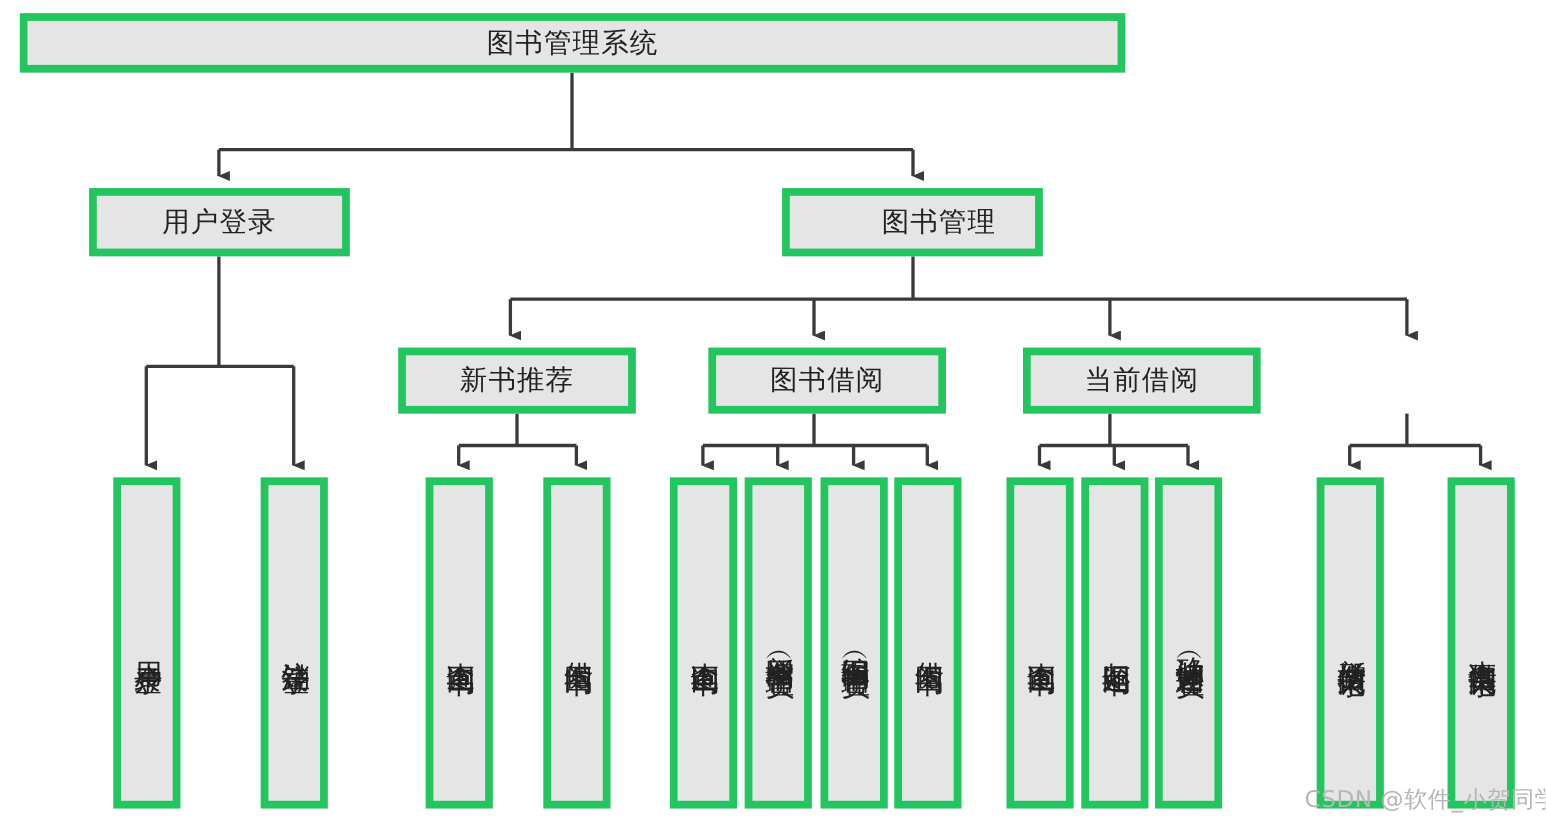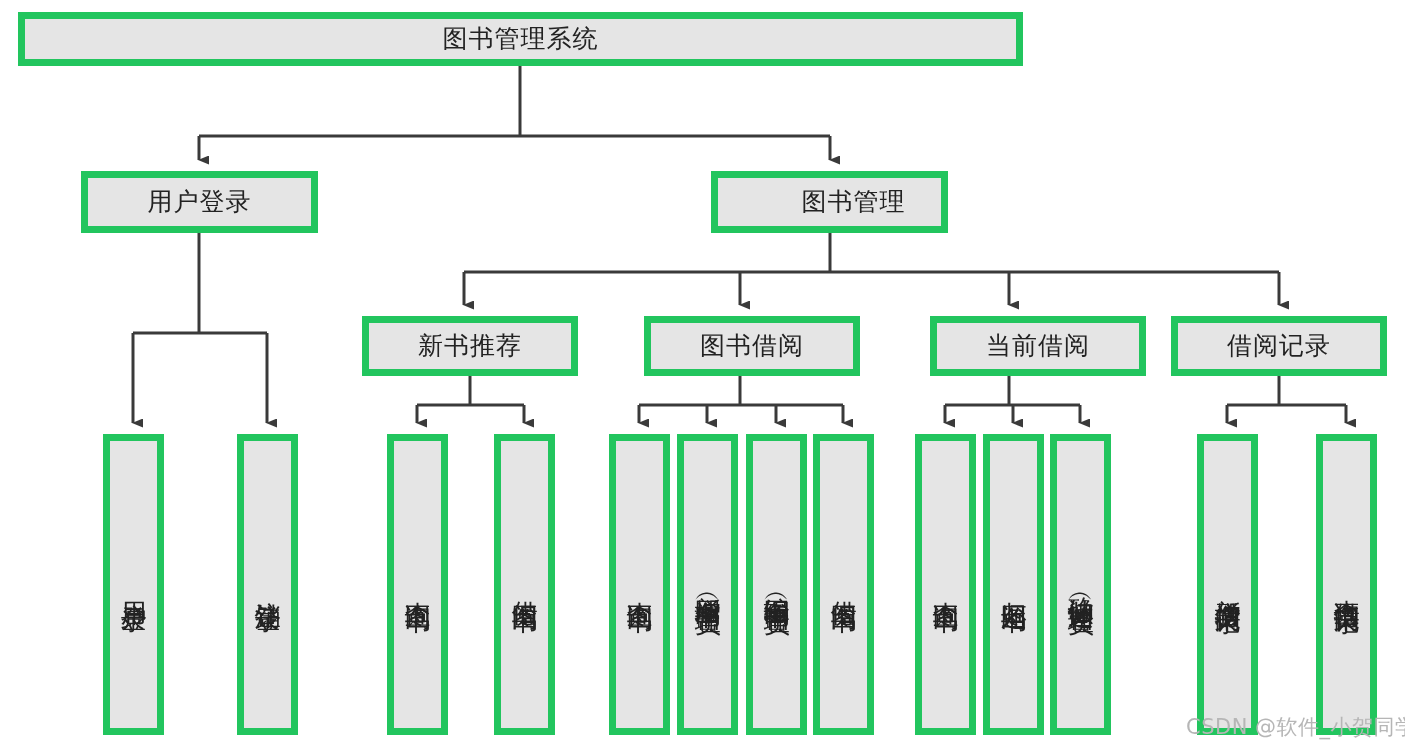--- a/index.html
+++ b/index.html
@@ -132,23 +132,20 @@
 
   <div class="node h" style="left:362px; top:316px; width:216px; height:60px;">
     <span>新书推荐</span>
   </div>
   <div class="node h" style="left:632px; top:316px; width:216px; height:60px;margin-left:12px;">
     <span>图书借阅</span>
   </div>
   <div class="node h" style="left:901px; top:316px; width:216px; height:60px;margin-left:29px;">
     <span>当前借阅</span>
   </div>
-  <div class="node h" style="left:1171px; top:316px; width:216px; height:60px;">
-    <span>借阅记录</span>
-  </div>
 
   <div class="node v" style="left:103px; top:434px; width:61px; height:301px;">
     <span class="vtext">用户登录</span>
   </div>
   <div class="node v" style="left:237px; top:434px; width:61px; height:301px;">
     <span class="vtext">注销登录</span>
   </div>
 
   <div class="node v" style="left:387px; top:434px; width:61px; height:301px;">
     <span class="vtext">查询图书</span>

